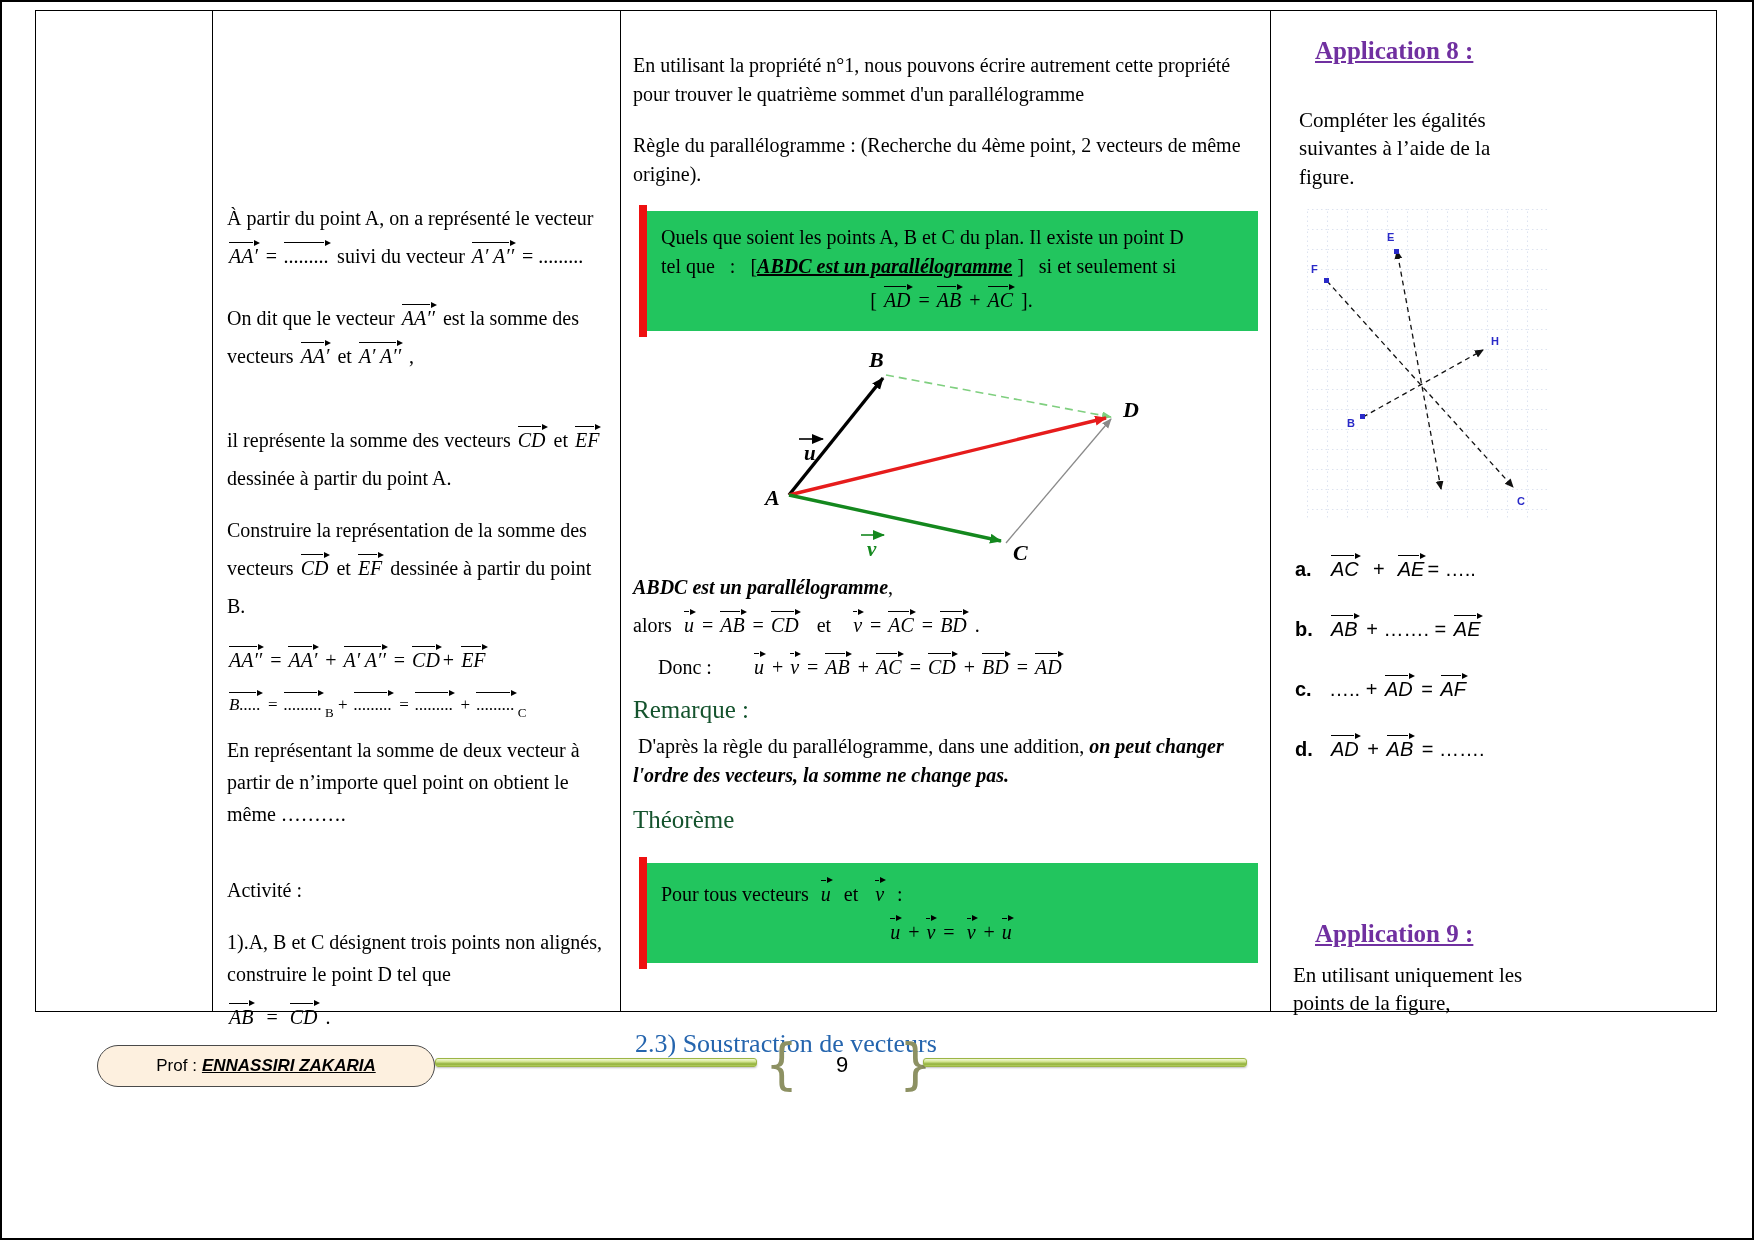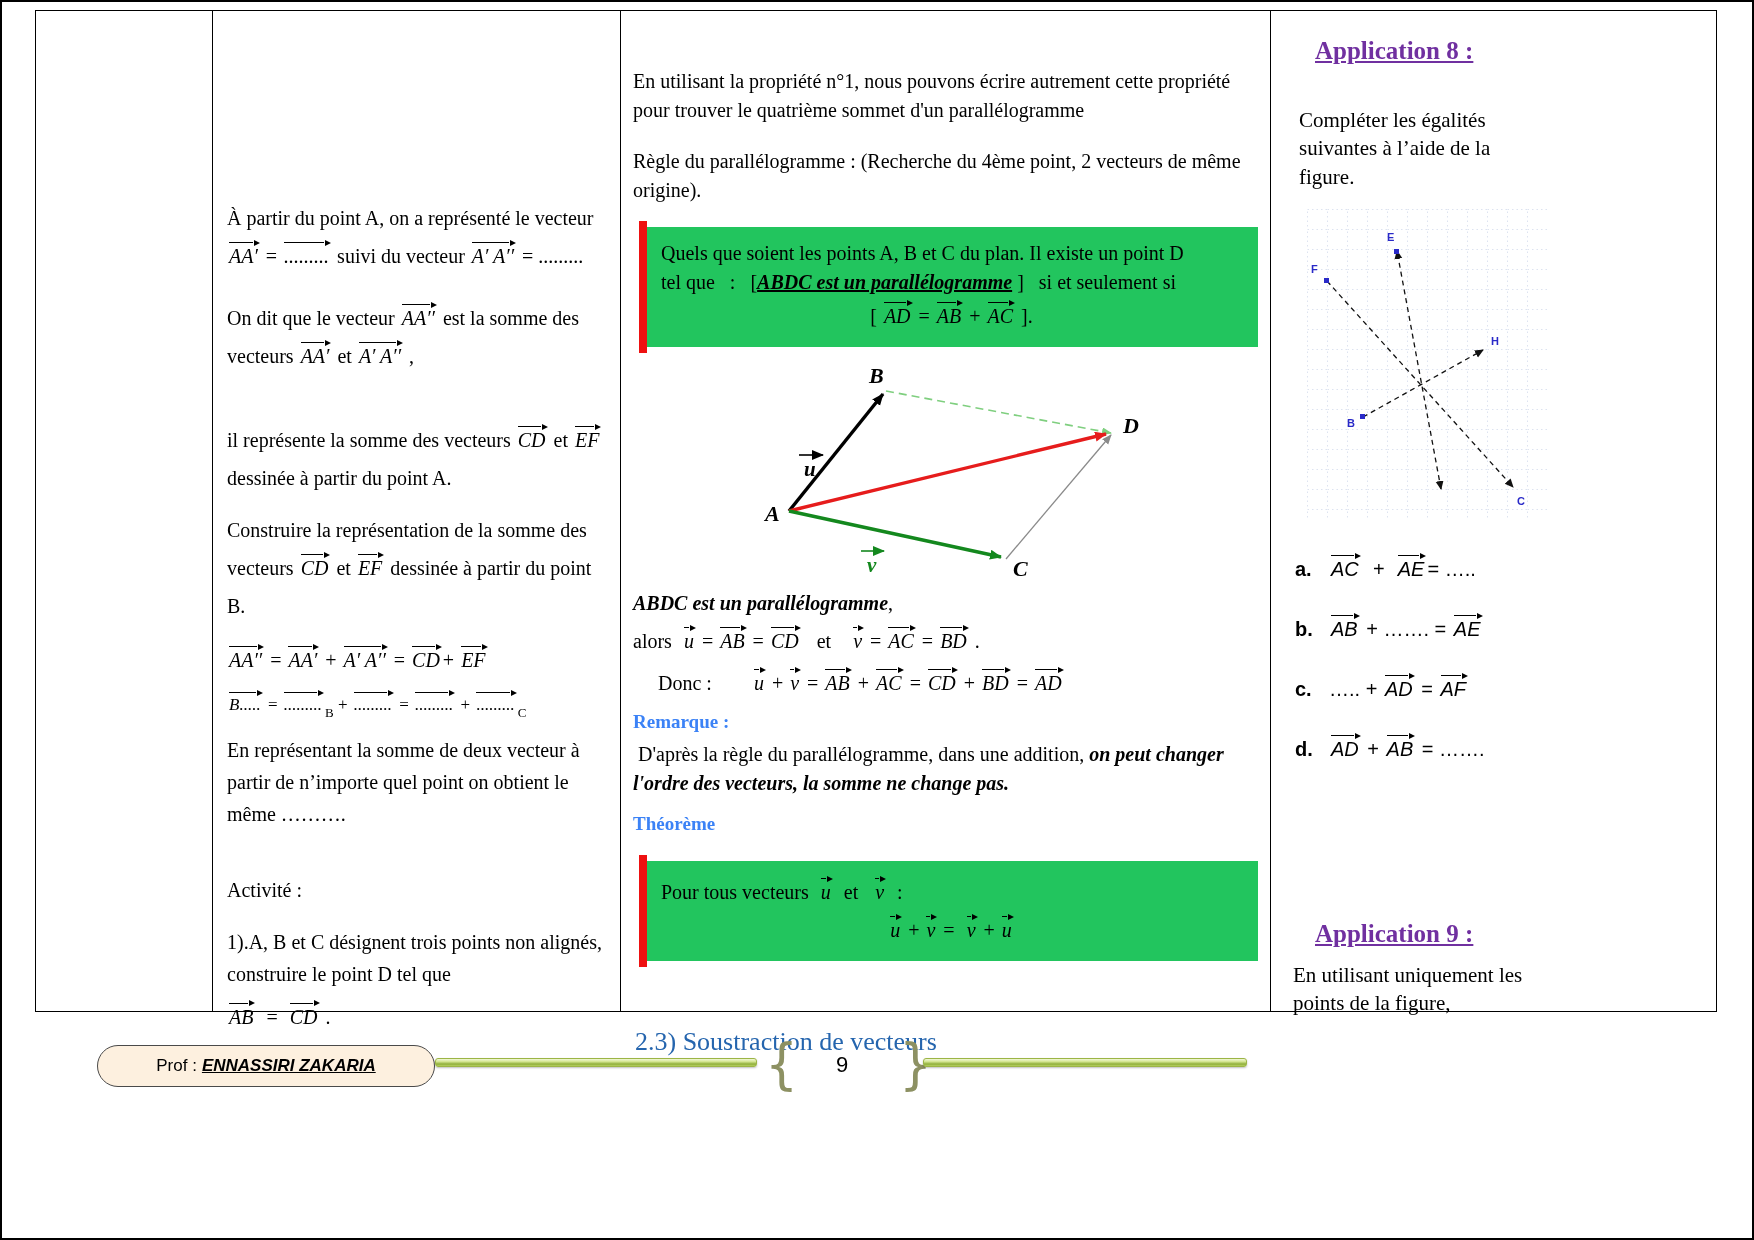--- a/index.html
+++ b/index.html
@@ -33,27 +33,27 @@
   .mb8{margin-bottom:8px !important;}
   .mb10{margin-bottom:10px !important;}
   .mb14{margin-bottom:14px !important;}
   .mb16{margin-bottom:16px !important;}
   .mb20{margin-bottom:20px !important;}
   .mb44{margin-bottom:44px !important;}
   .mb46{margin-bottom:46px !important;}
   .small{font-size:17px;}
 
   
-  .col3 .par{margin:16px 0 22px;}
+  .col3 .par{margin:0 0 22px;}
   .obox{position:relative;background:#22c55e;padding:12px 16px 12px 20px;margin:2px 0 14px 8px;}
   .obox::before{content:"";position:absolute;left:-2px;top:-6px;bottom:-6px;width:8px;background:#ee1111;}
   .obox p{margin:0;}
   .fig1wrap{margin:4px 0 2px 118px;}
   .mathline{margin:0 0 4px;}
-  .blue-head{color:#3b82f6;font-weight:bold;font-size:19px;margin:6px 0 4px;}
+  .blue-head{color:#14532d;font-weight:normal;font-size:25px;margin:6px 0 4px;}
   .section-head{color:#2565ae;font-weight:normal;font-size:26px;margin:40px 0 0 2px;}
   .remarque-text{margin:0 0 12px;}
   .theo{margin:0 0 24px;}
   .obox2{margin-left:8px;margin-bottom:62px;}
 
   
   .app-title{color:#7030a0;font-weight:bold;font-size:25px;text-decoration:underline;margin:0 0 38px 22px;}
   .app-intro{width:232px;font-size:21px;line-height:1.35;margin:0 0 18px 6px;}
   .fig2wrap{margin:0 0 24px 14px;}
   .item-row{display:flex;align-items:baseline;gap:10px;margin:0 0 22px 2px;

